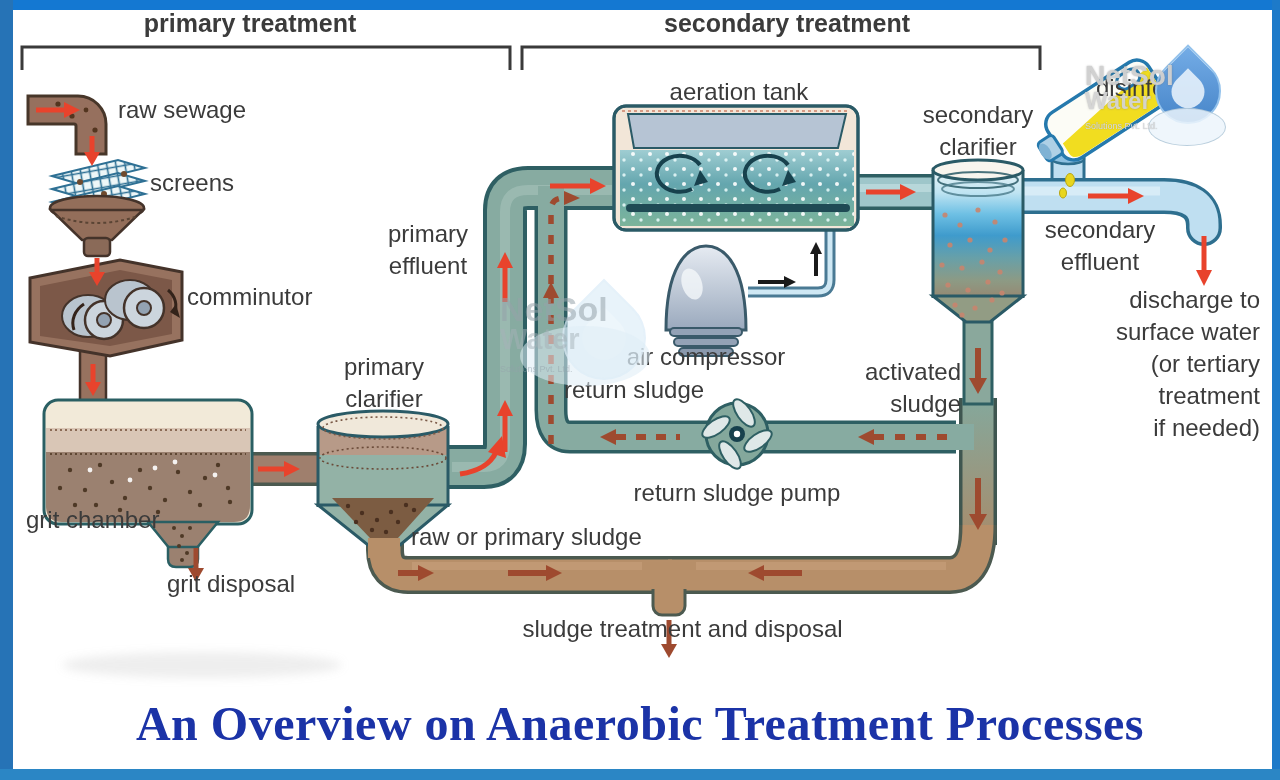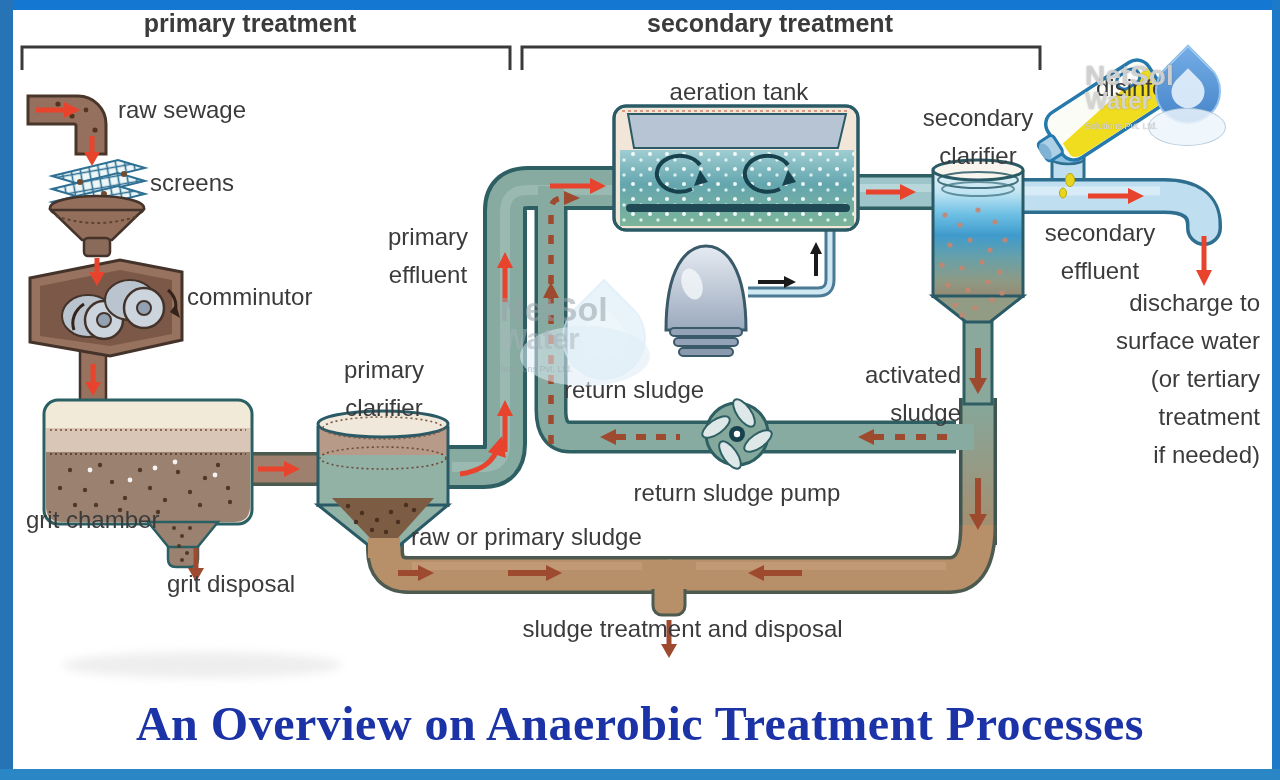--- a/index.html
+++ b/index.html
@@ -13,21 +13,21 @@
   .bord.bottom{left:0;top:769px;width:1280px;height:11px;background:#2b86c5;}
 
   svg.diagram{position:absolute;left:0;top:0;z-index:1;}
 
   .lbl{position:absolute;z-index:10;font-size:24px;line-height:1.1;color:var(--label_gray,#3b3b3b);
        white-space:pre-line;}
   .one{white-space:nowrap;}
   .hdr{font-weight:bold;font-size:25px;text-align:center;}
   .ctr{text-align:center;}
   .rgt{text-align:right;}
-  .lh26{line-height:38px;}
+  .lh26{line-height:32px;}
 
   .title{position:absolute;z-index:10;left:0;top:696px;width:1280px;text-align:center;
          font-family:"Liberation Serif",serif;font-weight:bold;font-size:48px;
          color:var(--title_navy,#1b33a7);letter-spacing:.5px;}
 
   
   .wm{position:absolute;z-index:20;pointer-events:none;}
   .wm-tr{left:1085px;top:62px;width:150px;}
   .wm-tr .w1{display:block;font-weight:bold;font-size:28px;line-height:27px;
              color:rgba(210,210,210,.95);text-shadow:0 0 2px rgba(110,110,110,.55);}
@@ -387,34 +387,35 @@
 
     <g stroke="#1a1a1a" fill="#1a1a1a">
       <line x1="758" y1="282" x2="784" y2="282" stroke-width="4"></line>
         <polygon points="784,276 796,282 784,288" stroke="none"></polygon>
       <line x1="816" y1="276" x2="816" y2="254" stroke-width="4"></line>
         <polygon points="810,254 816,242 822,254" stroke="none"></polygon>
     </g>
   </svg>
 
   <div class="lbl hdr" style="left:110px;top:10px;width:280px;">primary treatment</div>
-  <div class="lbl hdr" style="left:630px;top:10px;width:280px;">secondary treatment</div>
+  <div class="lbl hdr" style="left:630px;top:10px;width:280px;text-align:right;">secondary treatment</div>
 
   <div class="lbl one" style="left:118px;top:97px;">raw sewage</div>
   <div class="lbl one" style="left:150px;top:170px;">screens</div>
   <div class="lbl one" style="left:187px;top:284px;">comminutor</div>
   <div class="lbl one" style="left:26px;top:507px;">grit chamber</div>
   <div class="lbl one" style="left:128px;top:571px;margin-left:39px;">grit disposal</div>
   <div class="lbl ctr lh26" style="left:318px;top:351px;width:132px;">primary
 clarifier</div>
   <div class="lbl ctr lh26" style="left:380px;top:218px;width:96px;">primary
 effluent</div>
   <div class="lbl one" style="left:411px;top:524px;">raw or primary sludge</div>
   <div class="lbl ctr" style="left:510px;top:616px;width:345px;">sludge treatment and disposal</div>
   <div class="lbl ctr" style="left:655px;top:79px;width:168px;">aeration tank</div>
+  <div class="lbl ctr" style="left:606px;top:344px;width:200px;">air compressor</div>
   <div class="lbl one" style="left:564px;top:377px;">return sludge</div>
   <div class="lbl ctr" style="left:618px;top:464px;width:238px;margin-top:16px;">return sludge pump</div>
   <div class="lbl rgt lh26" style="left:843px;top:356px;width:118px;">activated
 sludge</div>
   <div class="lbl ctr lh26" style="left:908px;top:99px;width:140px;">secondary
 clarifier</div>
   <div class="lbl ctr lh26" style="left:1038px;top:214px;width:124px;">secondary
 effluent</div>
   <div class="lbl one" style="left:1096px;top:75px;">disinfectant</div>
   <div class="lbl rgt lh26" style="left:1058px;top:284px;width:202px;">discharge to

